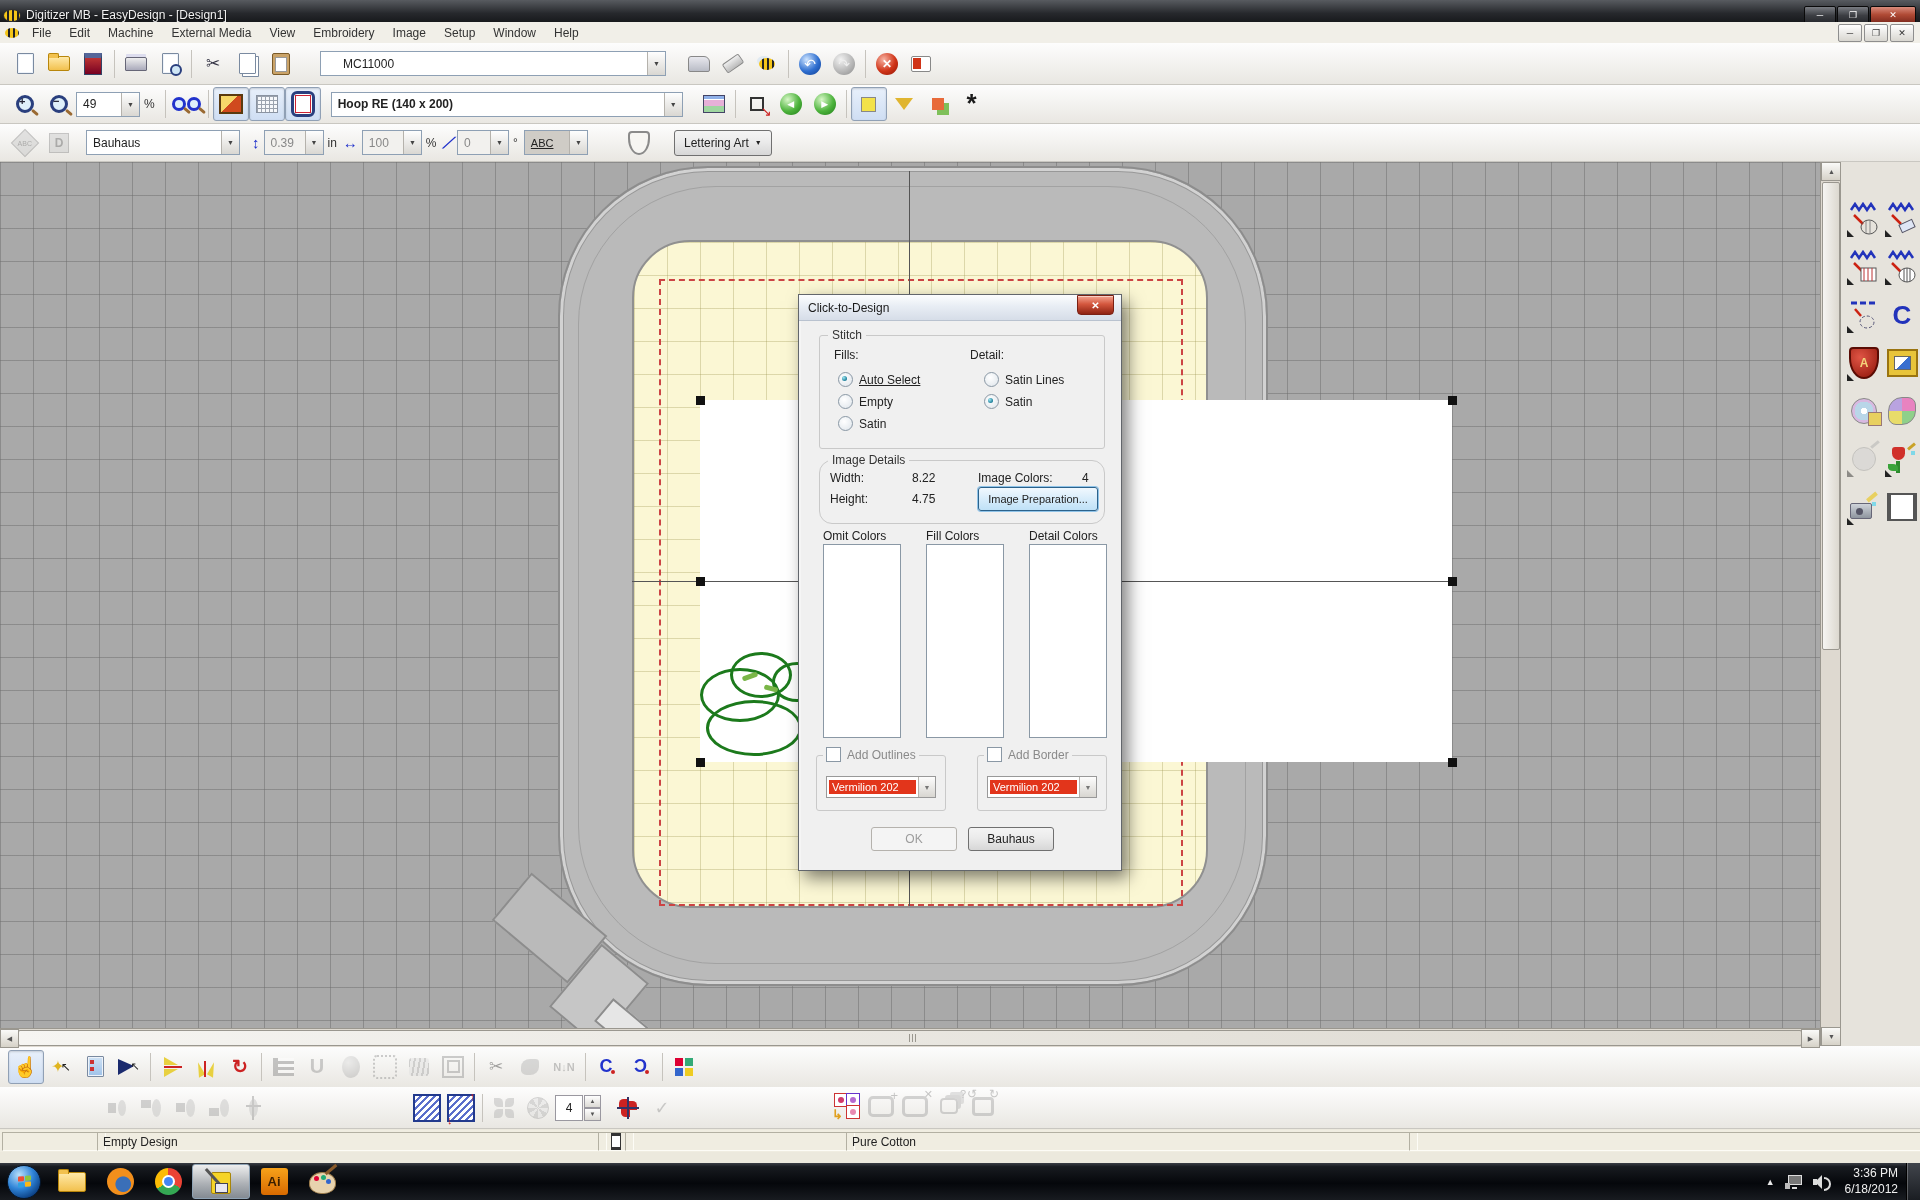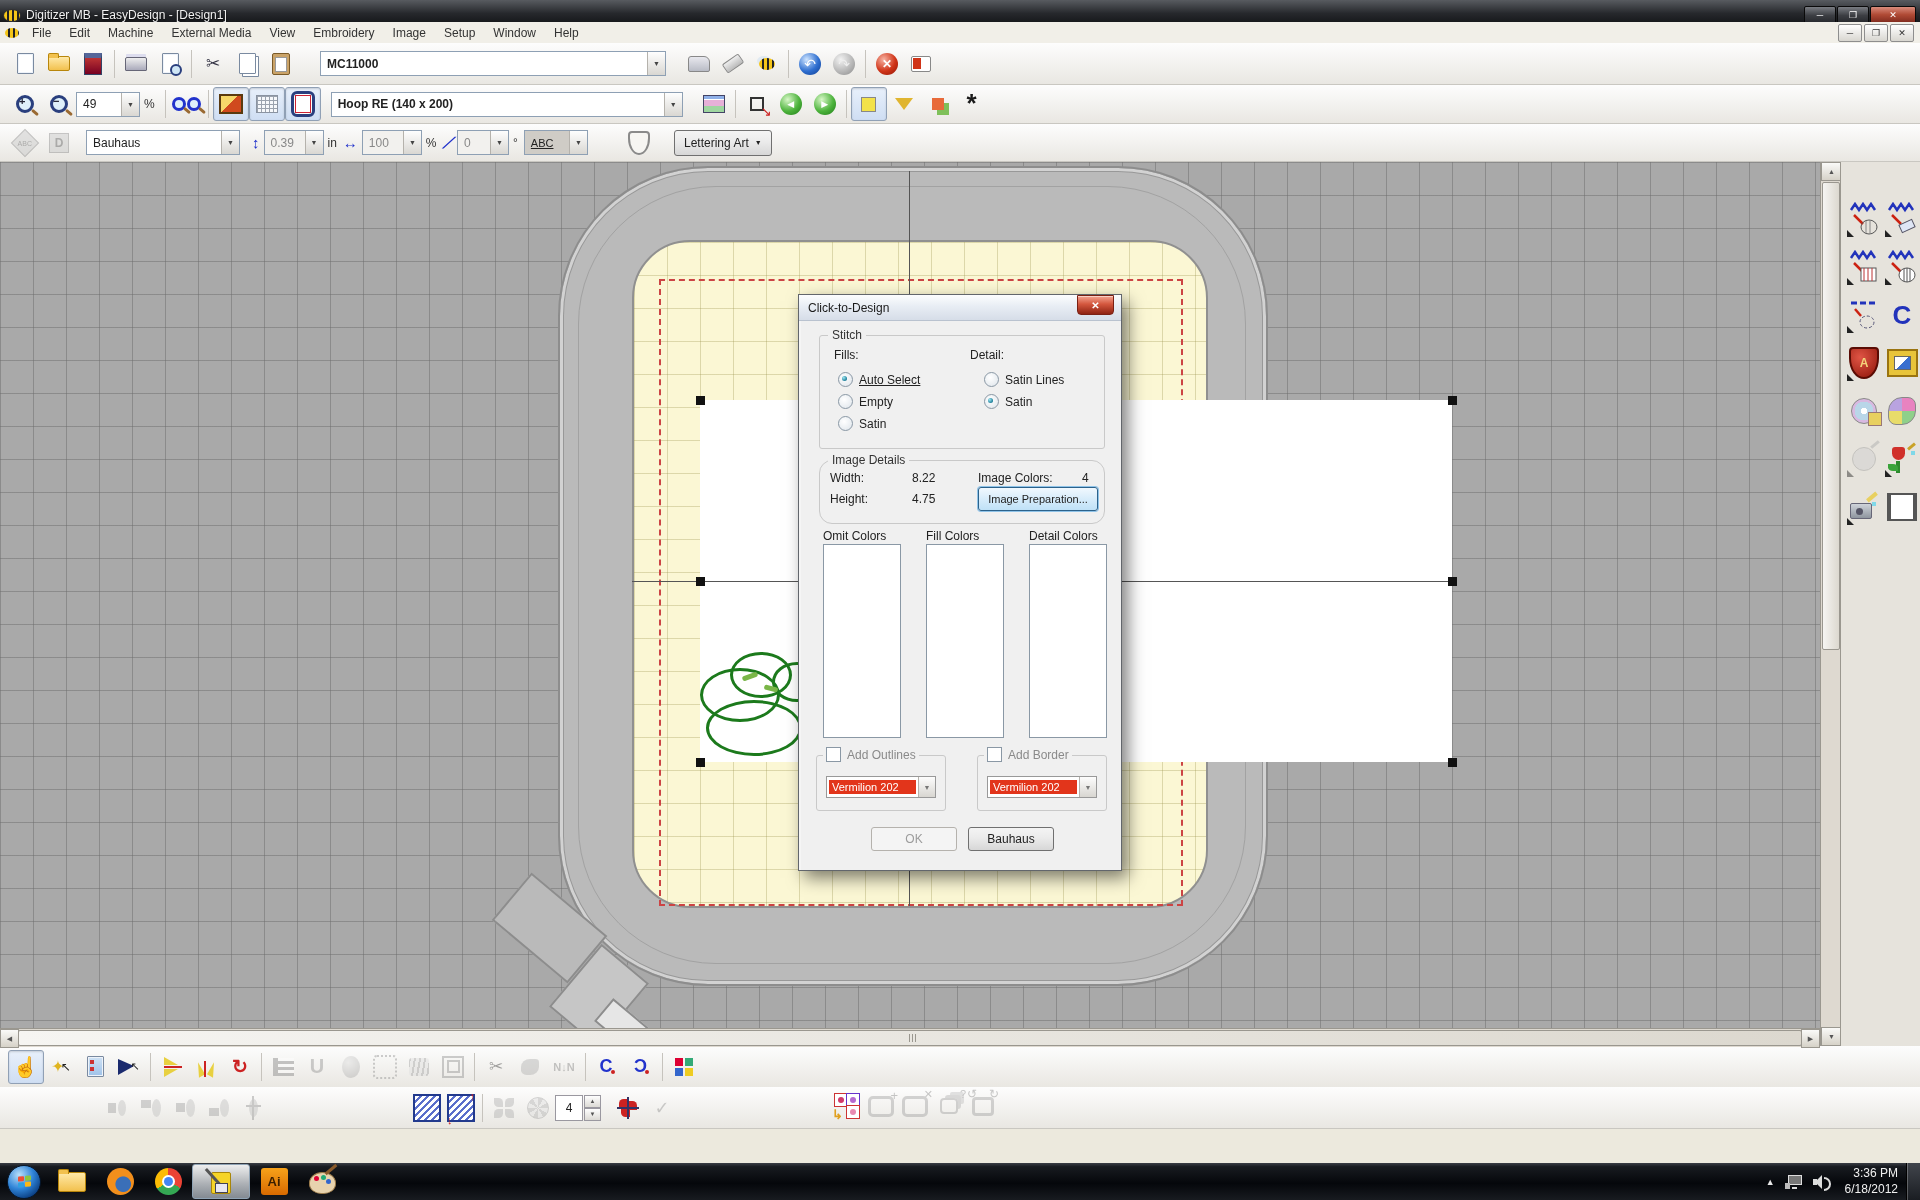--- a/index.html
+++ b/index.html
@@ -157,21 +157,21 @@
     <div class="tbtn">
         <div class="pg" style="box-shadow:3px 3px 0 -1px #fff,3px 3px 0 0 #7a8aa0;"></div>
       </div>
     <div class="tbtn">
         <div style="width:16px;height:20px;background:#caa368;border:1px solid #7a5a28;border-radius:2px;position:relative;">
           <div style="position:absolute;inset:3px 2px 2px 2px;background:#fff;border:1px solid #999;"></div>
         </div>
       </div>
     <div style="width:22px;"></div>
     <div class="combo" style="width:344px;">
-      <span class="val" style="font-weight:bold;">MC11000</span>
+      <span class="val" style="font-weight:normal;margin-left:16px;">MC11000</span>
       <span class="drop">▼</span>
     </div>
     <div style="width:16px;"></div>
     <div class="tbtn">
         <div style="width:20px;height:14px;background:linear-gradient(#e8e8ee,#b9bcc6);border:1px solid #888;border-radius:3px 6px 2px 2px;"></div>
       </div>
     <div class="tbtn">
         <div style="width:18px;height:9px;background:linear-gradient(#eee,#bbb);border:1px solid #888;transform:rotate(-35deg);border-radius:2px;"></div>
       </div>
     <div class="tbtn">
@@ -726,20 +726,34 @@
         </div>
       <div class="tbtn gray-ic">
           <div style="width:16px;height:13px;border:3px solid #999;border-radius:4px;position:relative;">
             <span style="position:absolute;left:-8px;top:-13px;font-size:12px;color:#777;">↺</span>
             <span style="position:absolute;right:-8px;top:-13px;font-size:12px;color:#777;">↻</span>
           </div>
         </div>
     </div>
   </div>
 
+  <div class="statusbar">
+    <div class="scell" style="left:2px;width:92px;"></div>
+    <div class="scell" style="left:97px;width:498px;">
+        <span>Empty Design</span>
+      </div>
+    <div class="scell" style="left:598px;width:24px;justify-content:center;">
+      <div style="width:8px;height:11px;background:#fff;border:1px solid #333;border-top:3px solid #333;border-bottom:3px solid #333;"></div>
+    </div>
+    <div class="scell" style="left:625px;width:218px;"></div>
+    <div class="scell" style="left:846px;width:560px;">
+        <span>Pure Cotton</span>
+      </div>
+    <div class="scell" style="left:1409px;width:506px;"></div>
+  </div>
 
   <div class="taskbar">
     <div class="task-ic">
       <div class="orb">
           <div class="flag">
             <div style="background:#ef4e33;"></div>
             <div style="background:#8cc63f;"></div>
             <div style="background:#2f9fe0;"></div>
             <div style="background:#fdb813;"></div>
           </div>

